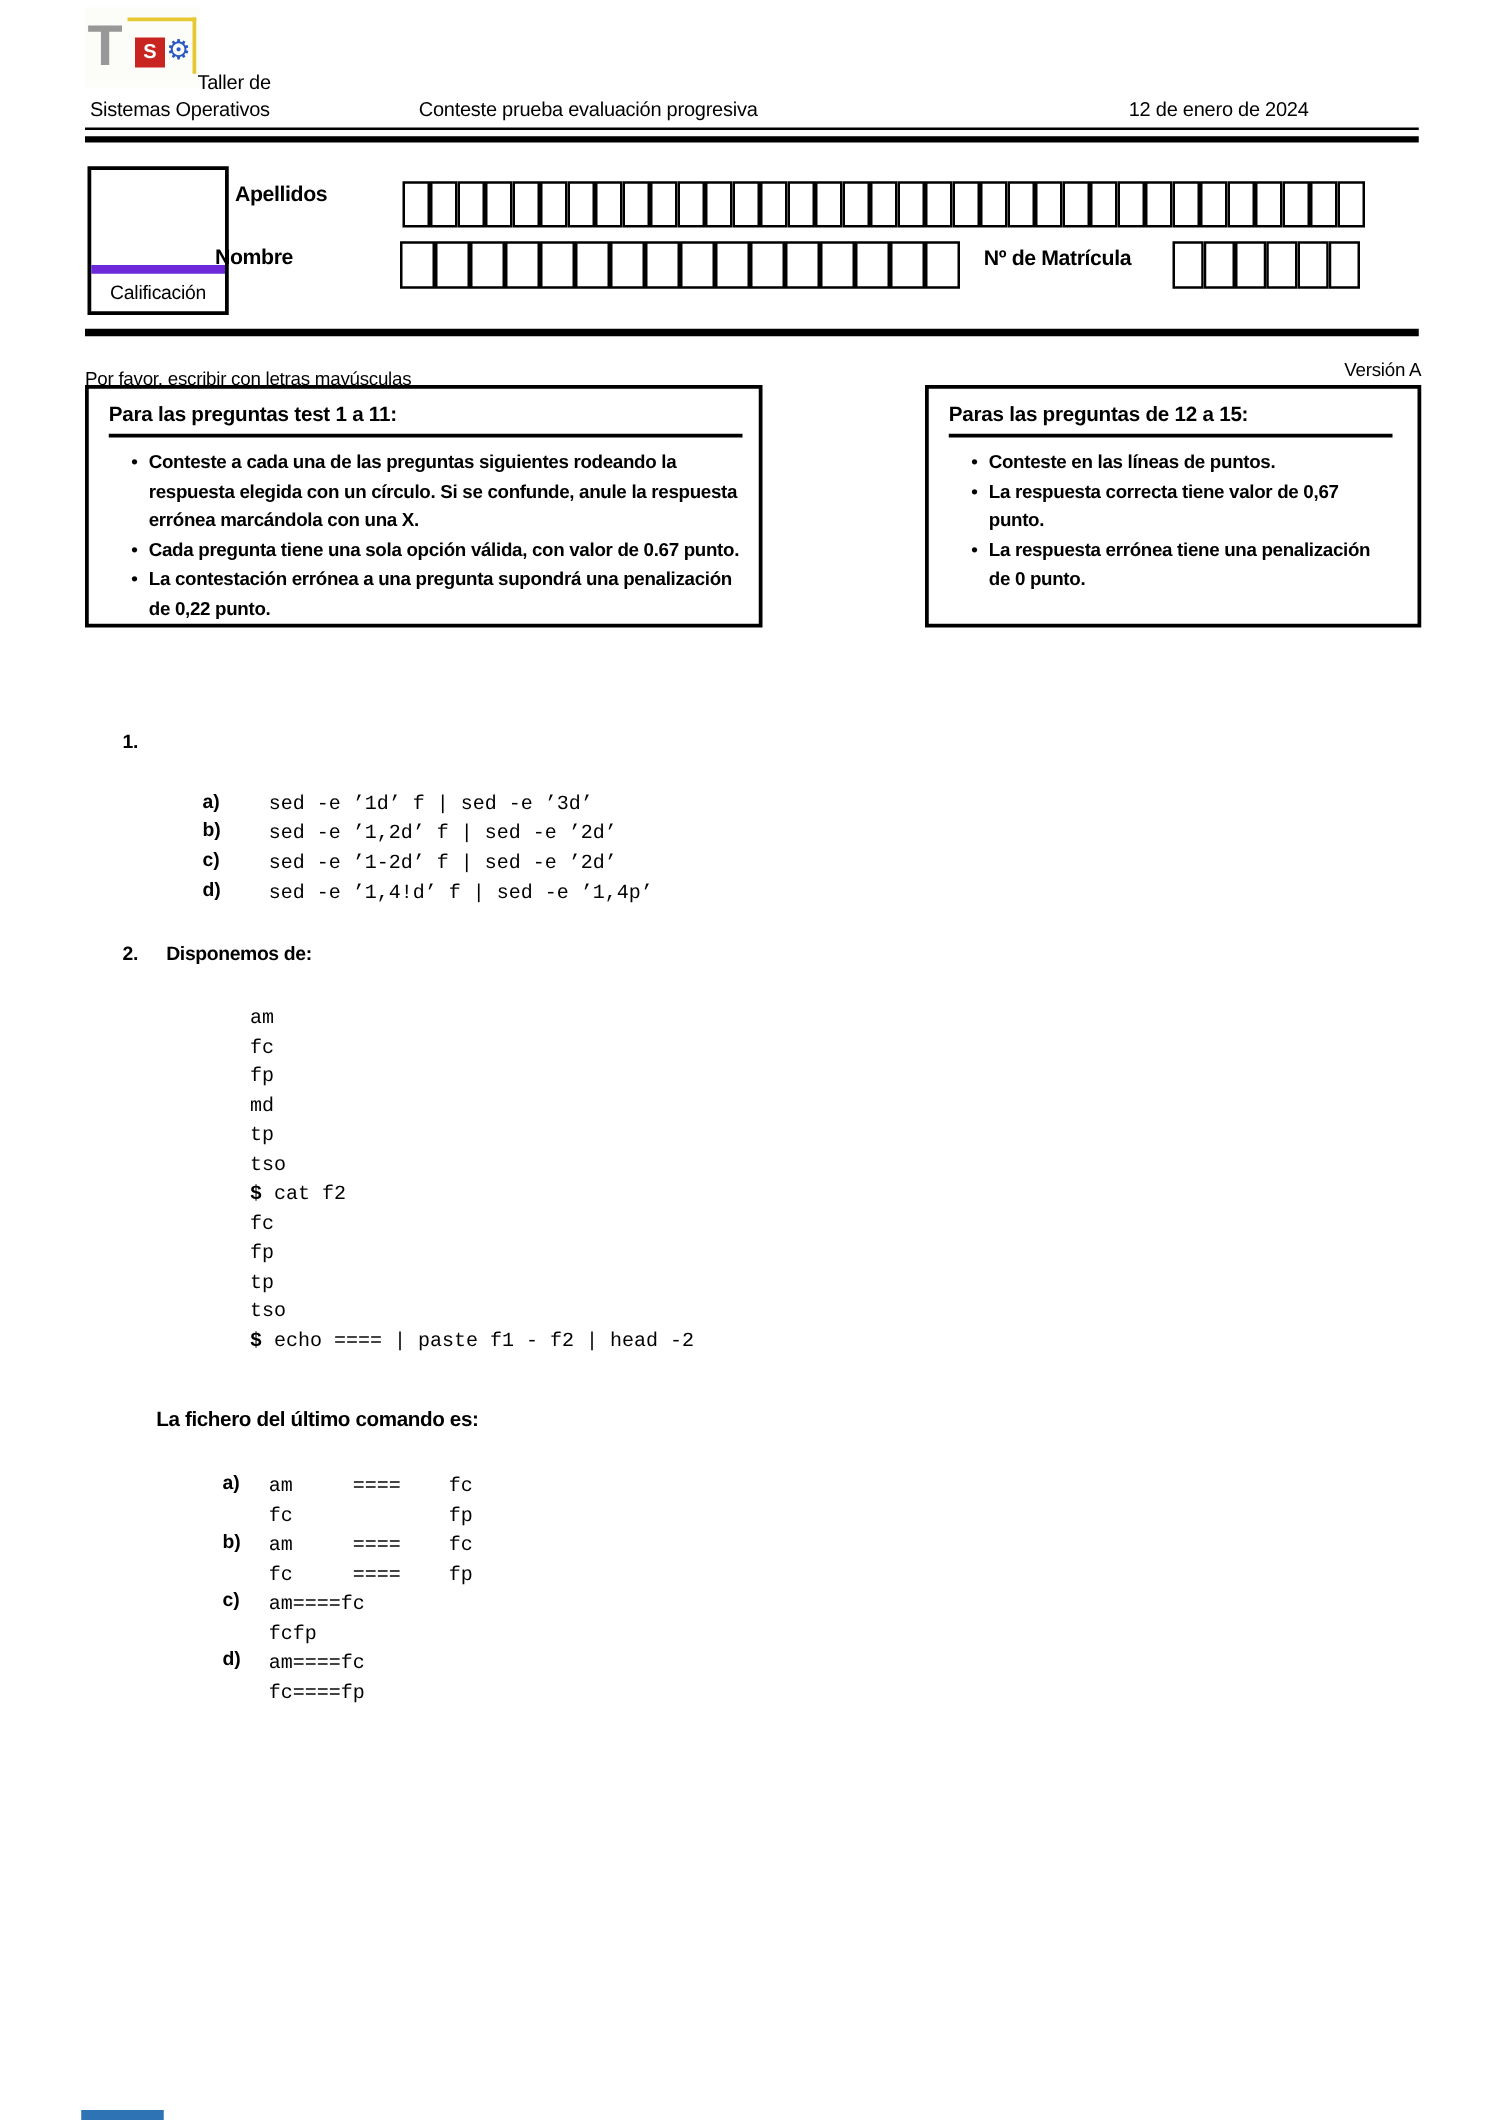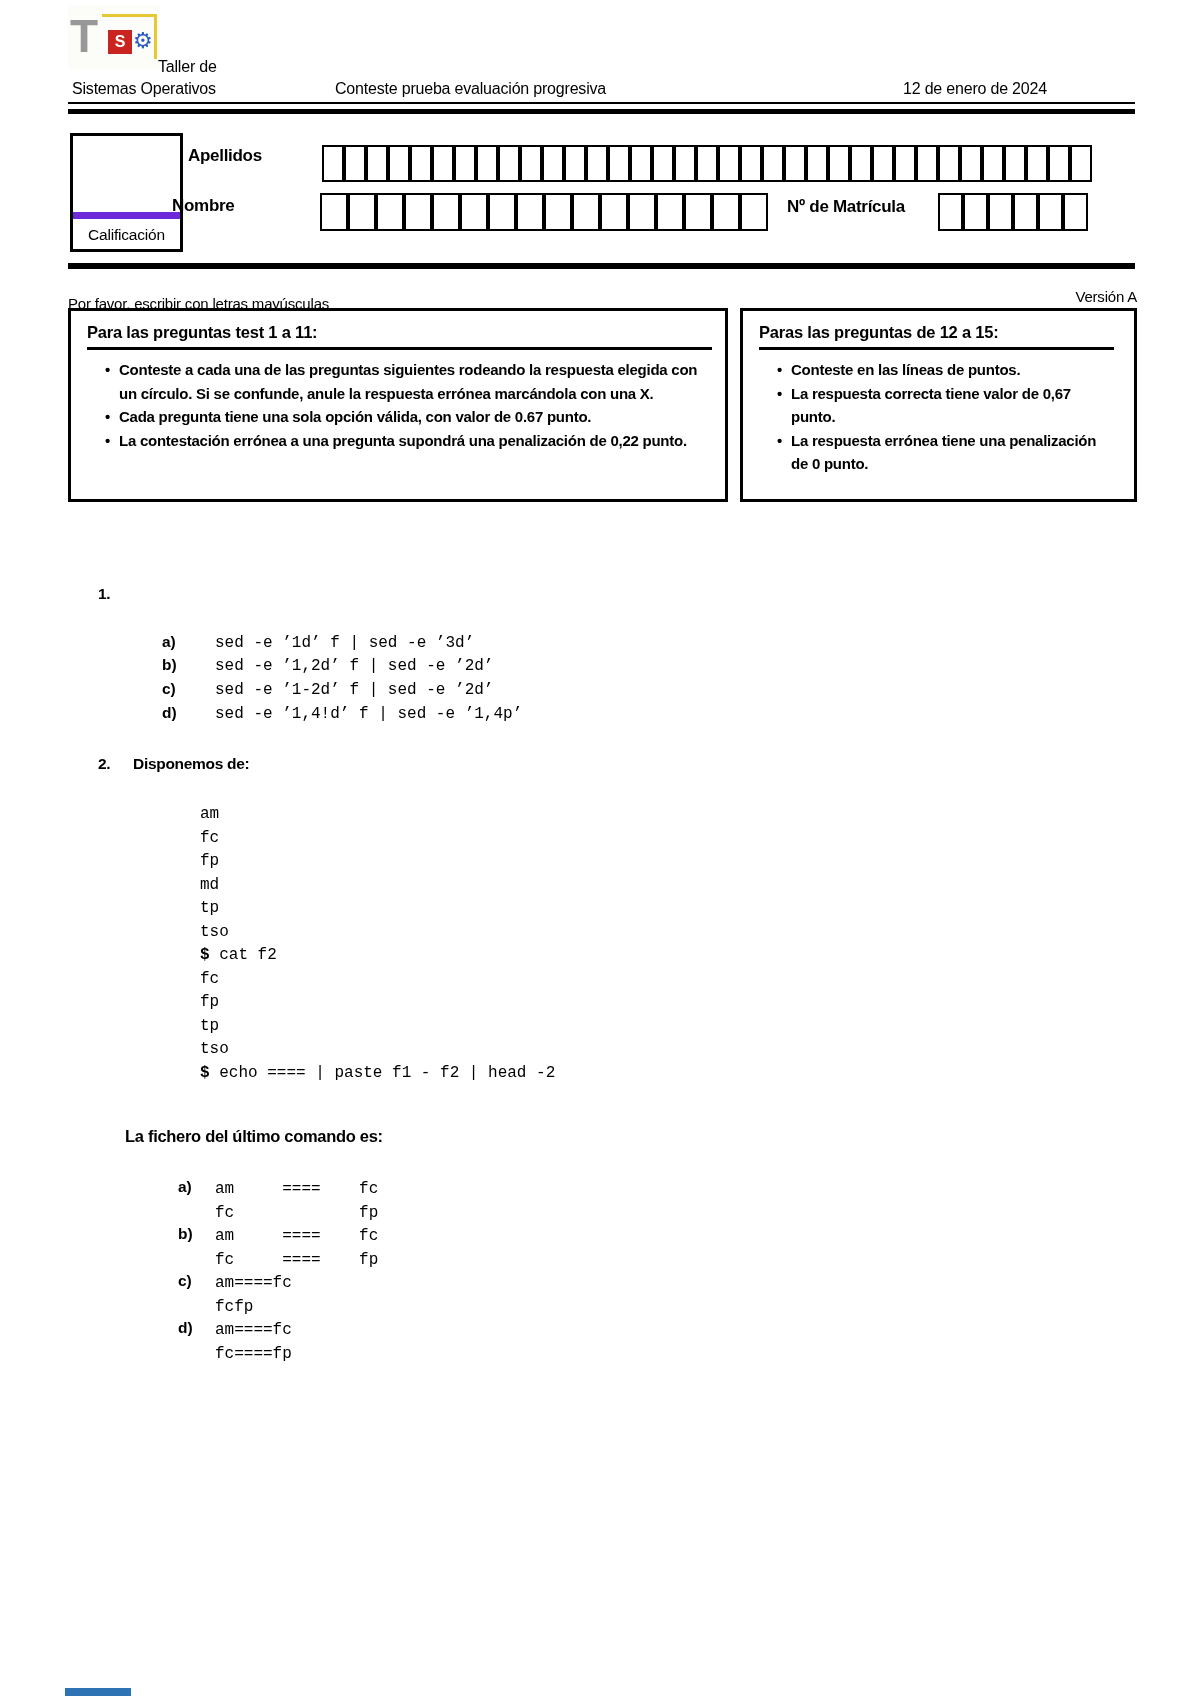--- a/index.html
+++ b/index.html
@@ -28,21 +28,21 @@
   .cell{box-sizing:border-box;border:2px solid #000;background:#fff;}
   .cell.a{width:22px;height:37px;}
   .cell.n{width:28px;height:38px;}
   .cell.m{width:25px;height:38px;}
 
   .center-note{position:absolute;left:68px;top:274px;width:870px;text-align:left;font-size:15px;letter-spacing:-0.2px;margin-top:21px;}
   .version{position:absolute;left:990px;top:288px;width:147px;text-align:right;font-size:15px;letter-spacing:-0.2px;}
 
   
   .ibox{position:absolute;top:308px;border:3px solid #000;box-sizing:border-box;padding:12px 13px 0 16px;background:#fff;}
-  .ibox-left{left:68px;width:660px;height:194px;}
+  .ibox-left{left:68px;width:542px;height:194px;}
   .ibox-right{left:740px;width:397px;height:194px;padding-right:20px;}
   .ibox h3{margin:0;font-size:16.5px;font-weight:bold;letter-spacing:-0.2px;
            border-bottom:3px solid #000;padding-bottom:5px;}
   .bullets{margin-top:8px;}
   .bullet{display:flex;font-weight:bold;font-size:15px;line-height:23.5px;letter-spacing:-0.25px;padding-left:4px;}
   .bullet .dot{flex:0 0 28px;padding-left:14px;box-sizing:border-box;}
 
   
   .qnum{position:absolute;font-weight:bold;font-size:15.5px;letter-spacing:-0.3px;}
   .qtext{position:absolute;font-weight:bold;font-size:15.5px;letter-spacing:-0.3px;white-space:nowrap;}

